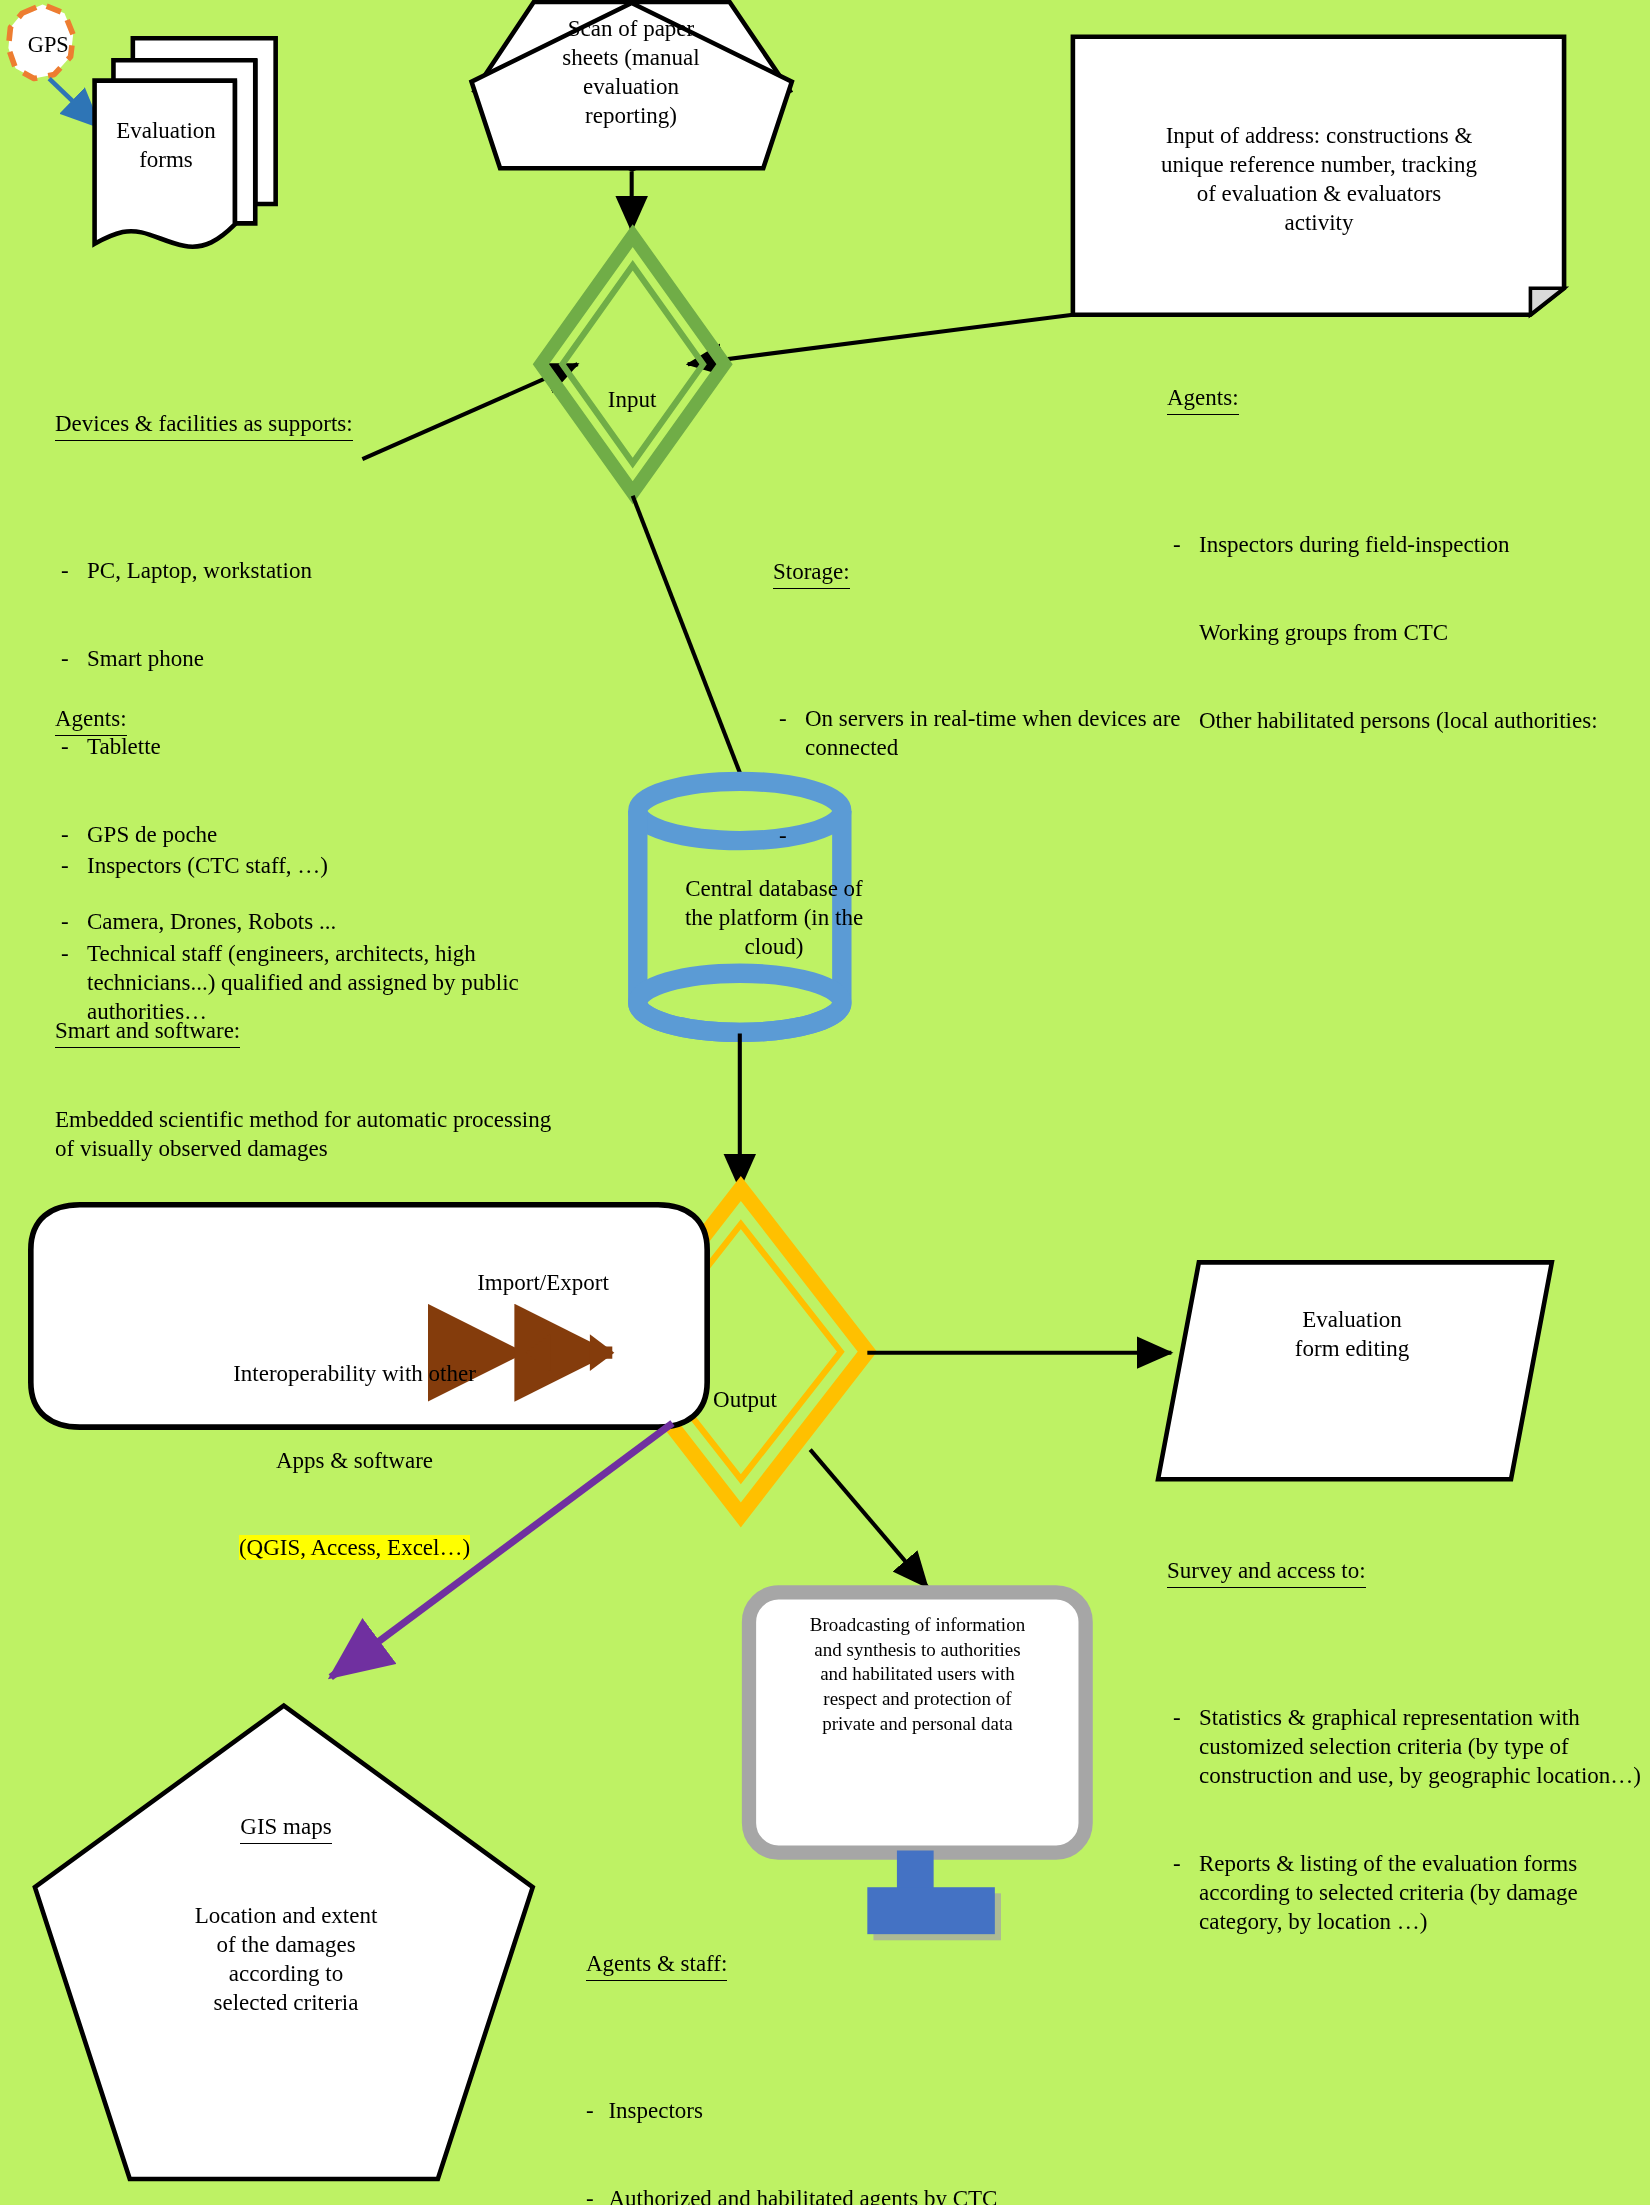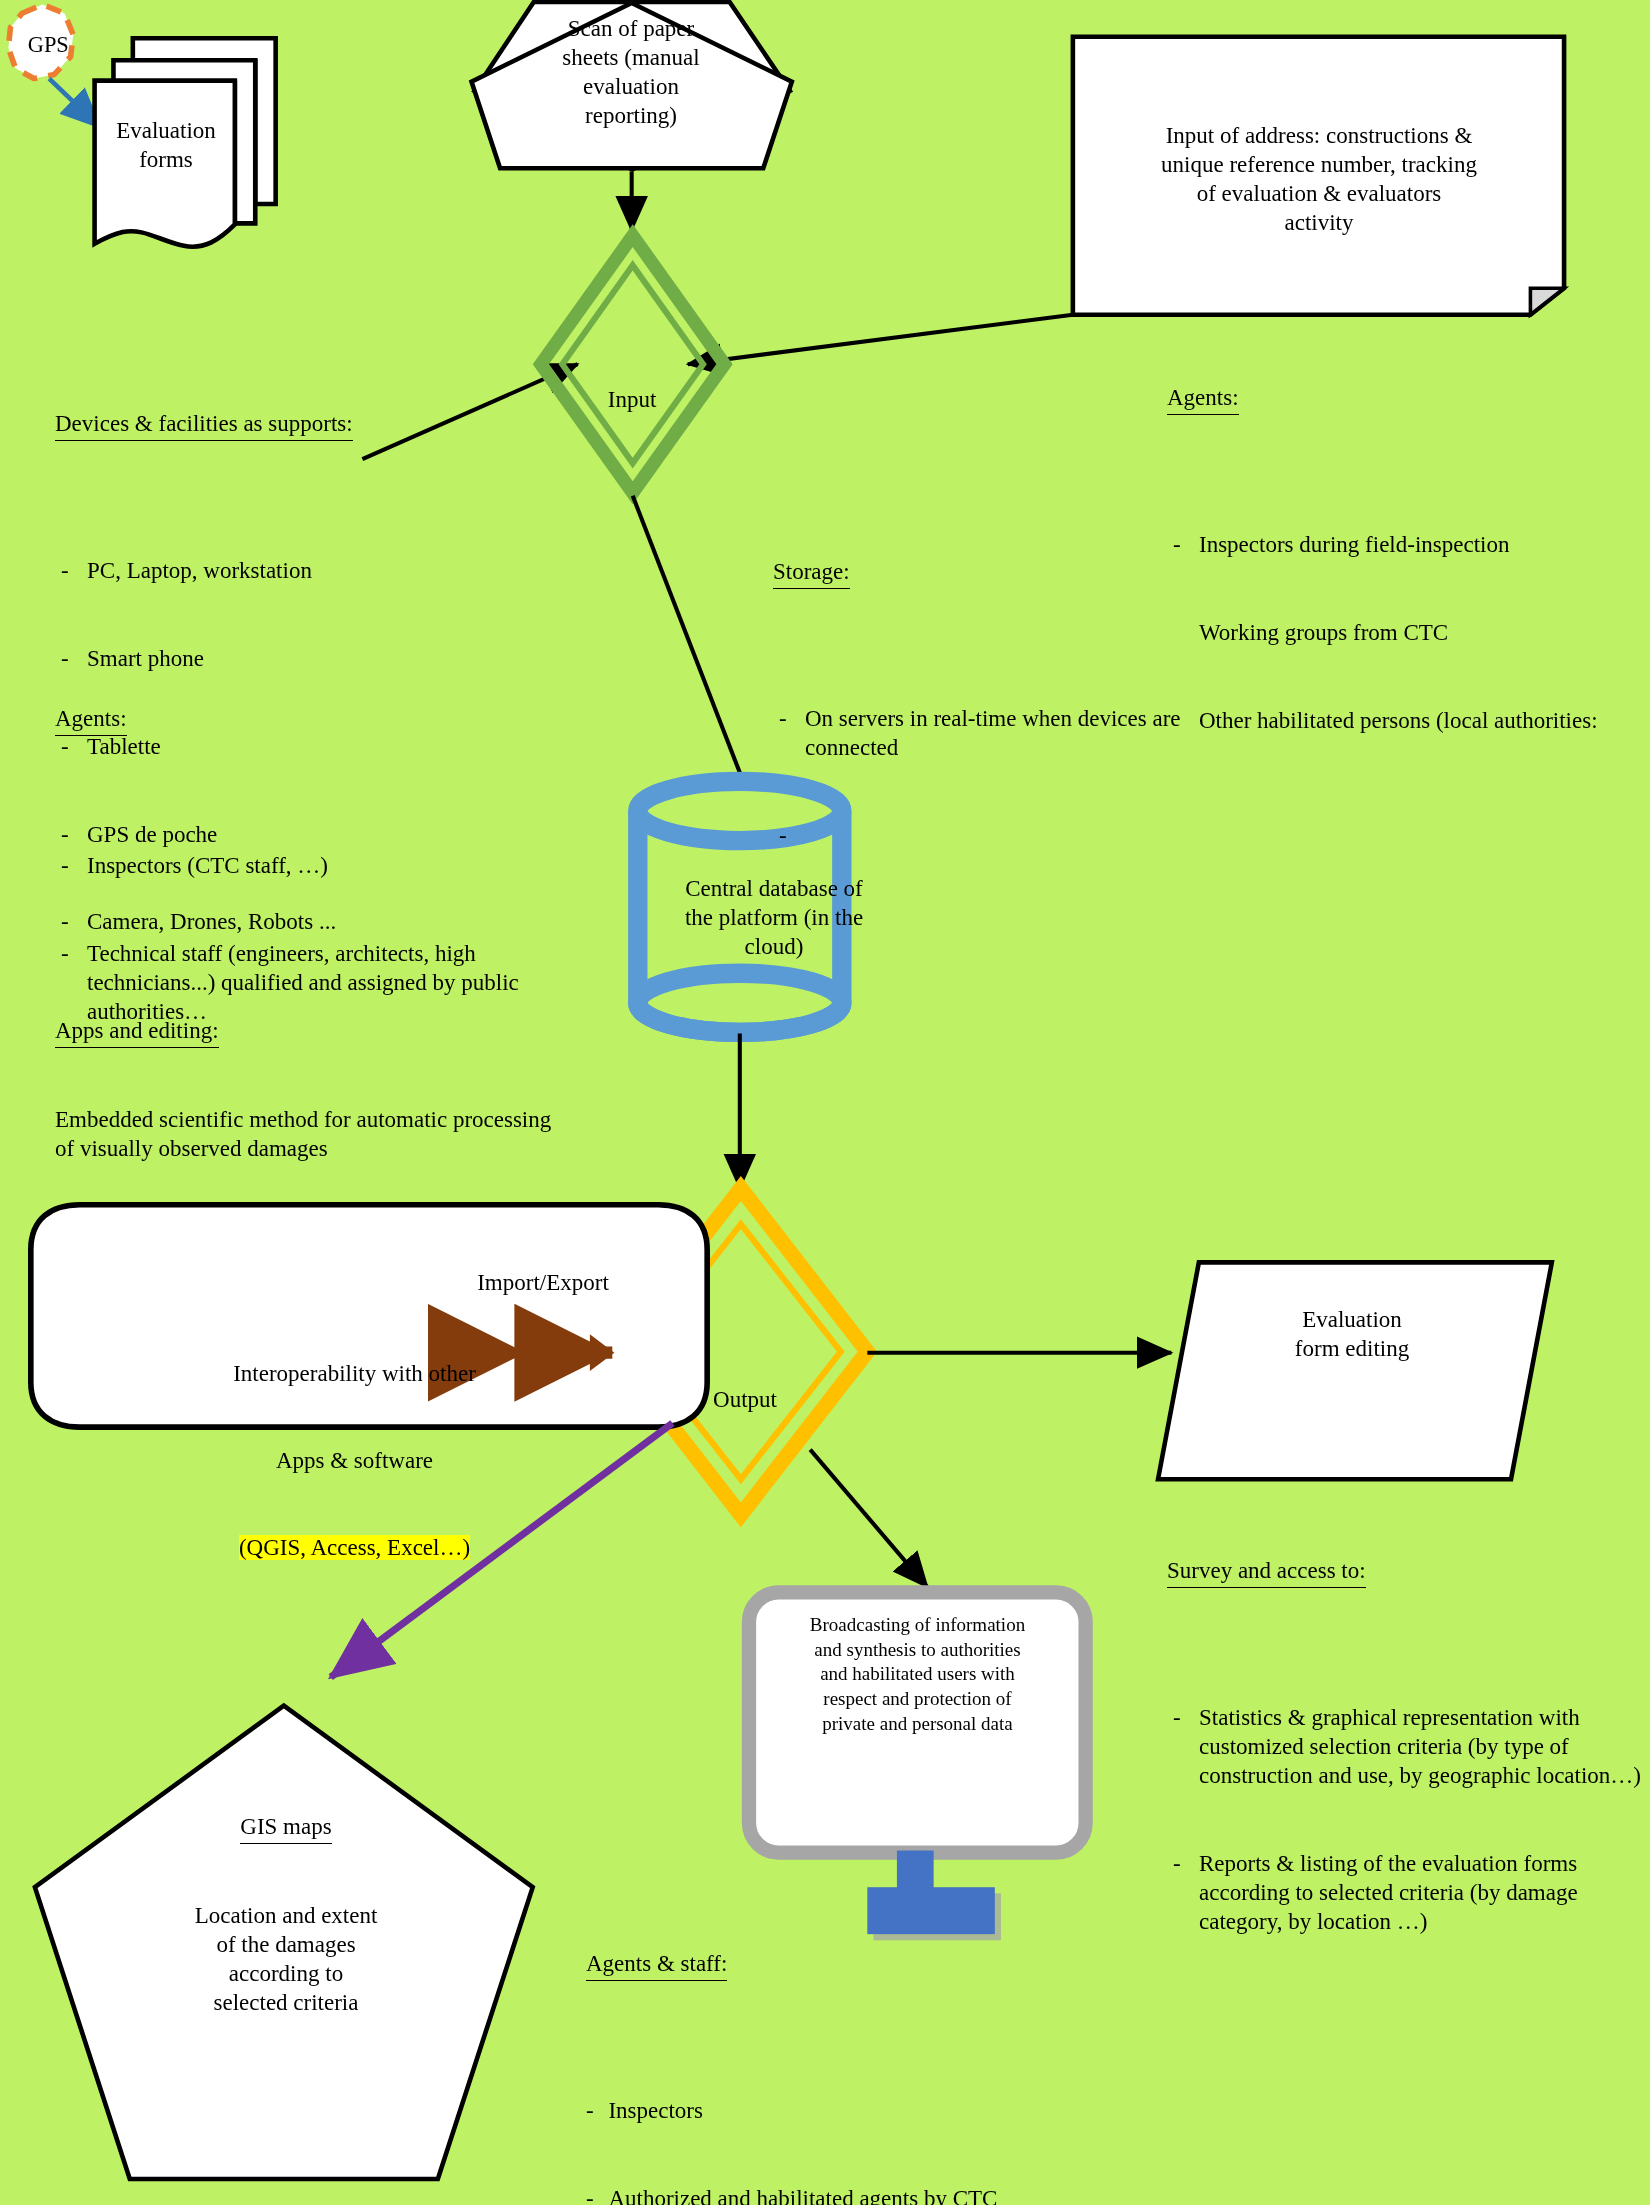--- a/index.html
+++ b/index.html
@@ -198,21 +198,21 @@
 
   <div class="txt" style="left:55px; top:647px; width:515px; font-size:23px;">
     <div><span class="hdr">Agents:</span></div>
     <ul class="bul">
       <li><span class="dash">-</span><span>Inspectors (CTC staff, …)</span></li>
       <li><span class="dash">-</span><span>Technical staff (engineers, architects, high technicians...) qualified and assigned by public authorities…</span></li>
     </ul>
   </div>
 
   <div class="txt" style="left:55px; top:959px; width:500px; font-size:23px;">
-    <div><span class="hdr">Apps and editing:</span></div>
+    <div><span class="hdr">Smart and software:</span></div>
     <div>Embedded scientific method for automatic processing of visually observed damages</div>
   </div>
 
   <div class="txt" style="left:773px; top:500px; width:408px; font-size:23px;">
     <div><span class="hdr">Storage:</span></div>
     <ul class="bul">
       <li><span class="dash">-</span><span>On servers in real-time when devices are connected</span></li>
       <li><span class="dash">-</span></li>
     </ul>
   </div>

